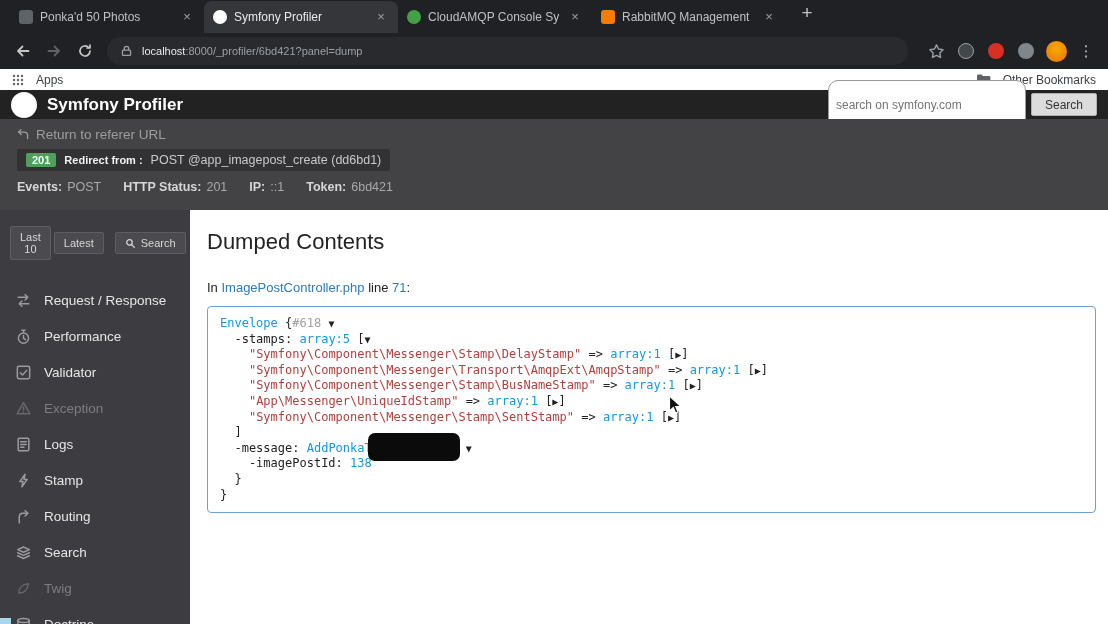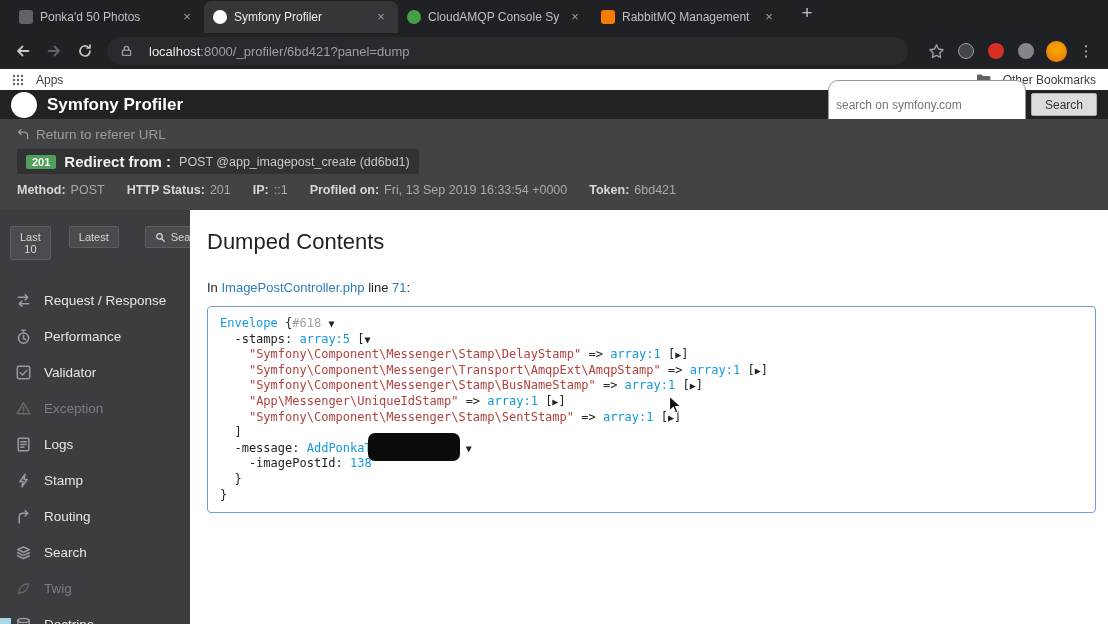--- a/index.html
+++ b/index.html
@@ -24,21 +24,21 @@
              text-align:center;border-radius:50%;flex:none;}
   .new-tab{width:26px;height:26px;color:#bdc1c6;font-size:19px;line-height:25px;
            text-align:center;margin:0 0 3px 8px;}
 
   
   .toolbar{position:absolute;top:33px;left:0;right:0;height:36px;background:#202124;
            display:flex;align-items:center;padding:0 10px;box-sizing:border-box;}
   .nav-btn{width:26px;height:26px;display:flex;align-items:center;justify-content:center;
            border-radius:50%;margin-right:5px;flex:none;}
   .omnibox{flex:1;height:28px;background:#292a2d;border-radius:14px;display:flex;
-           align-items:center;gap:16px;padding:0 13px;margin:0 10px 0 4px;font-size:13px;}
+           align-items:center;gap:9px;padding:0 13px;margin:0 10px 0 4px;font-size:11px;}
   .url-host{color:#e8eaed;}
   .url-rest{color:#9aa0a6;}
   .tool-icon{width:24px;height:24px;display:flex;align-items:center;justify-content:center;
              margin-left:6px;flex:none;}
   .ext-dot{width:16px;height:16px;border-radius:50%;}
   .ext-dark{background:#44474a;border:1.5px solid #9aa0a6;box-sizing:border-box;}
   .ext-red{background:#d93025;}
   .ext-gray{background:#80868b;}
   .avatar{width:21px;height:21px;border-radius:50%;
           background:radial-gradient(circle at 50% 38%, #f9ab00, #e8710a);}
@@ -66,29 +66,29 @@
   .summary{position:absolute;top:119px;left:0;right:0;height:91px;background:#434346;
            padding:8px 0 0 17px;box-sizing:border-box;}
   .sum-row1{display:flex;align-items:center;gap:16px;}
   .sum-url{color:#fff;font-size:19px;font-weight:400;}
   .referer{display:flex;align-items:center;gap:6px;color:#9d9d9d;font-size:13.5px;}
   .sum-row2{margin-top:7px;}
   .redirect-pill{display:inline-flex;align-items:center;gap:8px;background:#323235;
                  padding:4px 9px;border-radius:2px;}
   .status-badge{background:#4ea05a;color:#fff;font-size:11px;font-weight:bold;
                 padding:1px 6px;border-radius:2px;}
-  .redirect-label{color:#f0f0f0;font-size:15px;font-weight:bold;}
+  .redirect-label{color:#f0f0f0;font-size:11px;font-weight:bold;}
   .redirect-value{color:#c9c9c9;font-size:12.5px;}
   .sum-row3{margin-top:9px;display:flex;gap:22px;}
   .meta-item{font-size:12.5px;color:#a8a8a8;white-space:nowrap;}
   .meta-label{font-weight:bold;color:#d6d6d6;margin-right:5px;}
 
   
   .sidebar{position:absolute;top:210px;left:0;width:190px;bottom:0;background:#3d3d41;}
-  .side-controls{display:flex;align-items:flex-start;padding:16px 12px 0 10px;gap:18px;}
+  .side-controls{display:flex;align-items:center;padding:16px 12px 0 10px;gap:3px;}
   .side-btn{background:#4a4a4f;border:1px solid #5d5d63;color:#d8d8d8;font-size:11px;
             padding:4px 9px;border-radius:2px;display:flex;align-items:center;gap:5px;
             font-family:inherit;}
   .side-btn.search{margin-left:8px;}
   #side-menu{margin-top:22px;}
   .side-item{height:36px;display:flex;align-items:center;gap:12px;padding-left:15px;
              color:#e6e6e6;font-size:13.5px;}
   .side-item.dim{color:#7c7c82;}
   .side-item.dim .side-icon{opacity:.45;}
   .side-icon{width:17px;display:flex;flex:none;}
@@ -243,24 +243,23 @@
     </span>
   </div>
   <div class="sum-row2">
     <span class="redirect-pill">
       <span class="status-badge">201</span>
       <span class="redirect-label">Redirect from :</span>
       <span class="redirect-value">POST @app_imagepost_create (dd6bd1)</span>
     </span>
   </div>
   <div class="sum-row3" id="meta-row">
-      <span class="meta-item"><span class="meta-label">Method:</span><span>POST</span></span>
+      <span class="meta-item"><span class="meta-label">Events:</span><span>POST</span></span>
       <span class="meta-item"><span class="meta-label">HTTP Status:</span><span>201</span></span>
       <span class="meta-item"><span class="meta-label">IP:</span><span>::1</span></span>
-      <span class="meta-item"><span class="meta-label">Profiled on:</span><span>Fri, 13 Sep 2019 16:33:54 +0000</span></span>
       <span class="meta-item"><span class="meta-label">Token:</span><span>6bd421</span></span>
     </div>
 </div>
 
 <div class="sidebar">
   <div class="side-controls">
     <button class="side-btn">Last 10</button>
     <button class="side-btn">Latest</button>
     <button class="side-btn search">
       <span>

